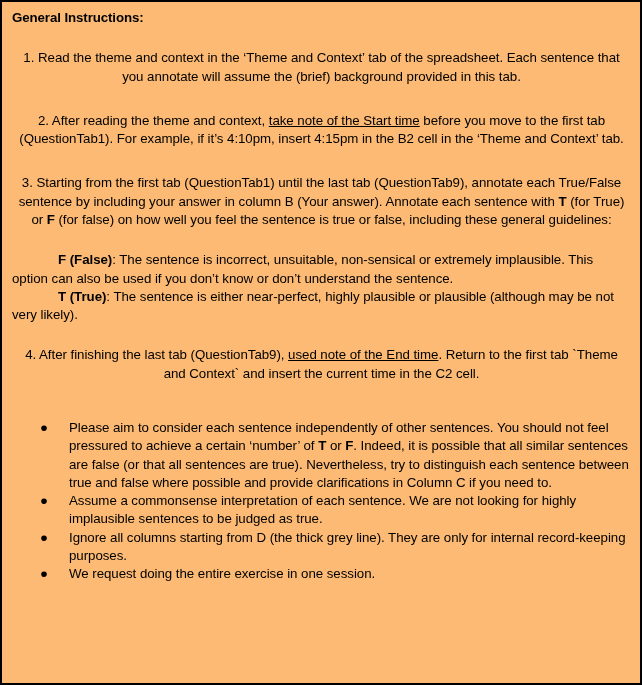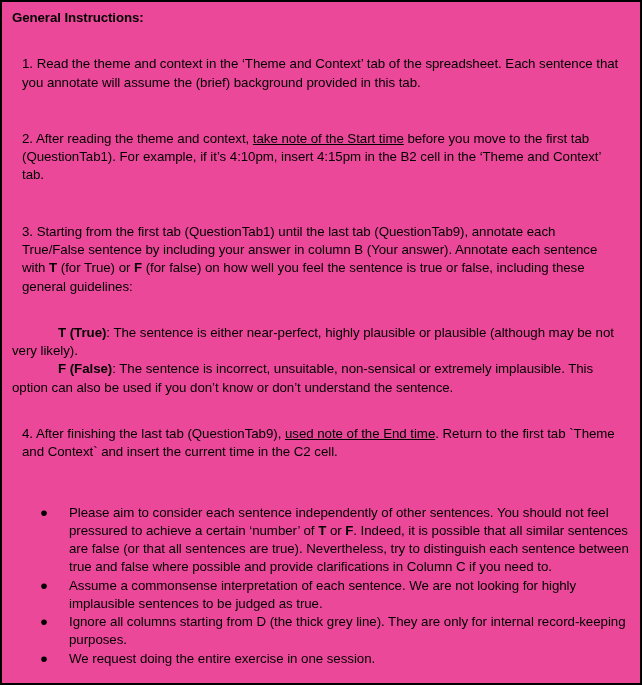--- a/index.html
+++ b/index.html
@@ -10,40 +10,40 @@
   body {
     font-family: "Liberation Sans", sans-serif;
     color: #000000;
   }
   .page {
     position: relative;
     width: 642px;
     height: 685px;
     box-sizing: border-box;
     border: 2px solid #000000;
-    background: #ec4899;
+    background: #fdba74;
     overflow: hidden;
   }
   .page-inner {
     box-sizing: border-box;
     padding: 7px 9px 6px 10px;
   }
   .heading {
     font-size: 13.3px;
     font-weight: bold;
     line-height: 1.30;
     margin: 0 0 1px 0;
     letter-spacing: -0.1px;
   }
   .para {
     font-size: 13.3px;
     line-height: 1.375;
-    margin: 10px;
+    margin: 4px;
     letter-spacing: -0.05px;
-    text-align: left;
+    text-align: center;
   }
   .spacer {
     height: 18px;
   }
   .spacer-sm {
     height: 14px;
   }
   .indent-para {
     font-size: 13.3px;
     line-height: 1.375;
@@ -100,25 +100,25 @@
 
     <div class="spacer"></div>
 
     <p class="para">
       <span>3. Starting from the first tab (QuestionTab1) until the last tab (QuestionTab9), annotate each True/False sentence by including your answer in column B (Your answer). Annotate each sentence with </span><b>T</b><span> (for True) or </span><b>F</b><span> (for false) on how well you feel the sentence is true or false, including these general guidelines:</span>
     </p>
 
     <div class="spacer"></div>
 
     <p class="indent-para">
-      <b>T (True)</b><span>: The sentence is either near-perfect, highly plausible or plausible (although may be not very likely).</span>
+      <b>F (False)</b><span>: The sentence is incorrect, unsuitable, non-sensical or extremely implausible. This option can also be used if you don’t know or don’t understand the sentence.</span>
     </p>
 
     <p class="indent-para">
-      <b>F (False)</b><span>: The sentence is incorrect, unsuitable, non-sensical or extremely implausible. This option can also be used if you don’t know or don’t understand the sentence.</span>
+      <b>T (True)</b><span>: The sentence is either near-perfect, highly plausible or plausible (although may be not very likely).</span>
     </p>
 
     <div class="spacer"></div>
 
     <p class="para">
       <span>4. After finishing the last tab (QuestionTab9), </span><u>used note of the End time</u><span>. Return to the first tab `Theme and Context` and insert the current time in the C2 cell.</span>
     </p>
 
     <div class="spacer"></div>
 

